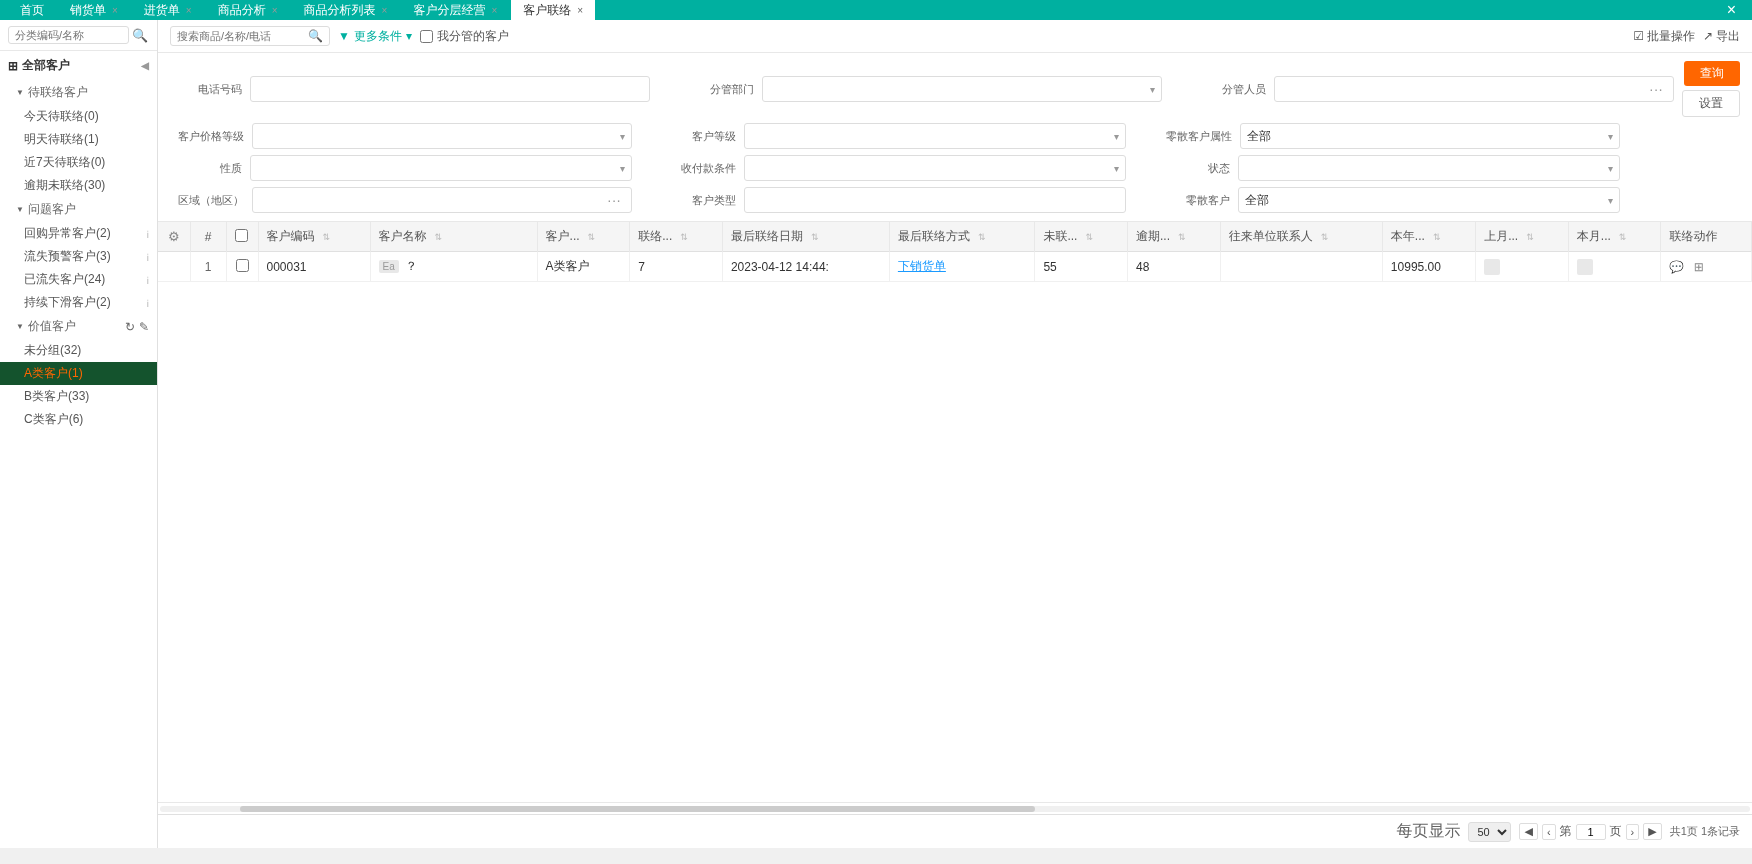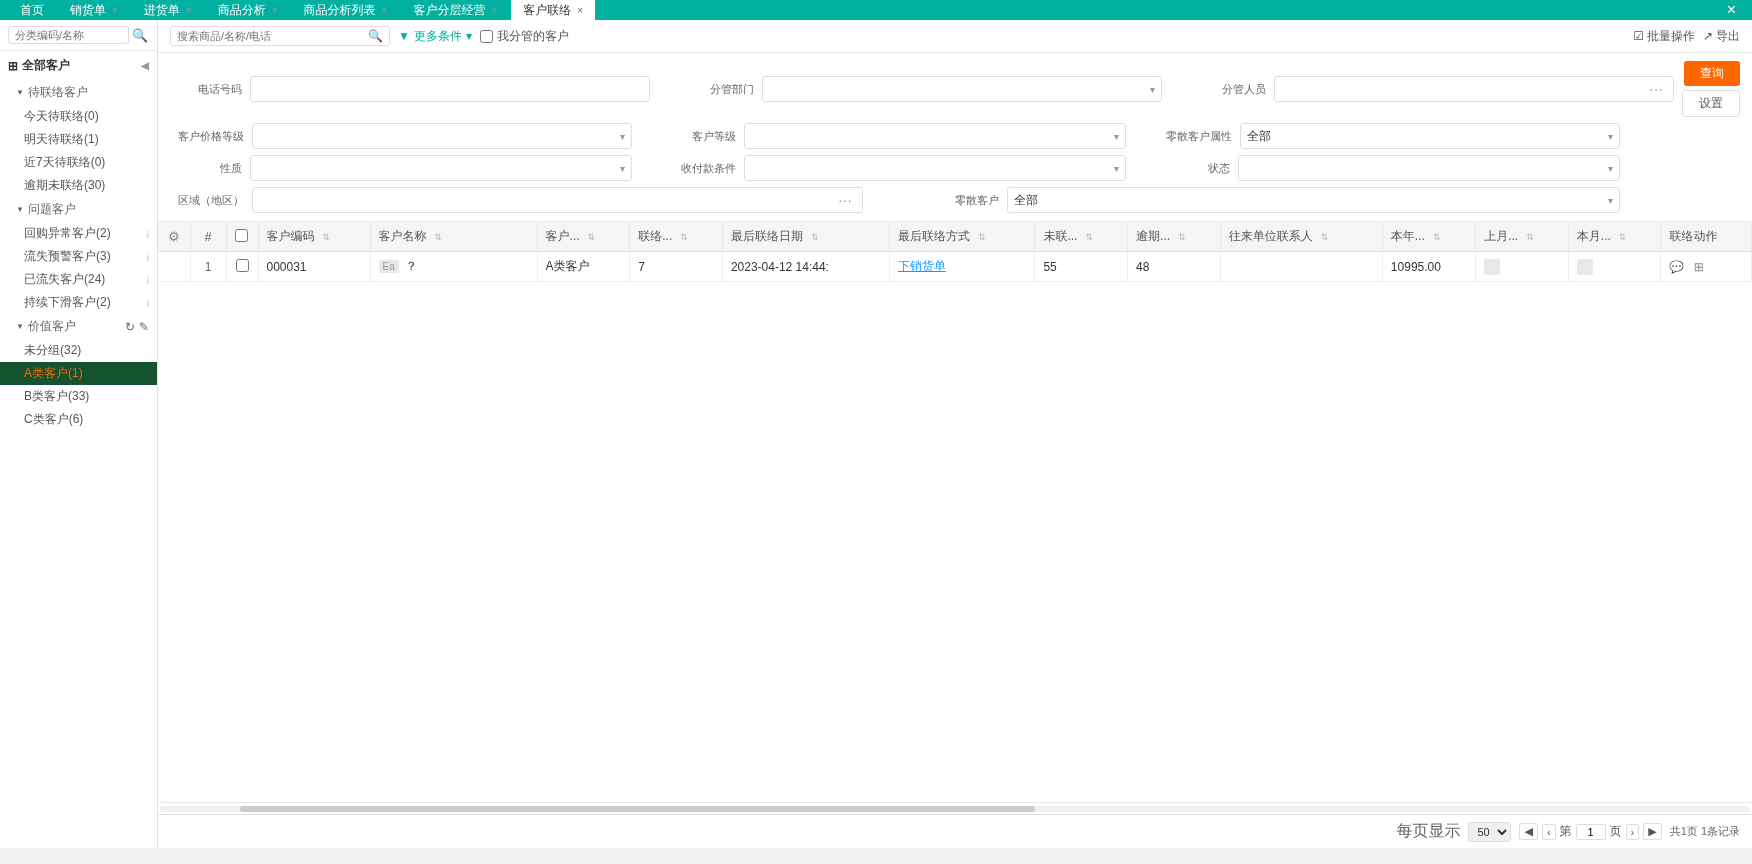--- a/index.html
+++ b/index.html
@@ -126,21 +126,21 @@
       gap: 8px;
       border-bottom: 1px solid #e8e8e8;
       flex-shrink: 0;
     }
     .search-bar {
       display: flex;
       align-items: center;
       border: 1px solid #ddd;
       border-radius: 3px;
       padding: 2px 6px;
-      width: 220px;
+      width: 160px;
       gap: 4px;
     }
     .search-bar input {
       border: none;
       outline: none;
       font-size: 11px;
       width: 100%;
     }
     .search-bar .s-icon { color: #00b0a0; font-size: 12px; cursor: pointer; }
     .filter-btn {
@@ -579,20 +579,26 @@
       </div>
 
       <div class="filter-row">
         <div class="filter-item">
           <span class="filter-label">区域（地区）</span>
           <div class="filter-select" style="flex:2; justify-content: flex-end;">
             <span class="dots-btn">···</span>
           </div>
         </div>
         <div style="width:32px;"></div>
+        <div class="filter-item">
+          <span class="filter-label">客户类型</span>
+          <div class="filter-select" style="flex:2;">
+            <span></span>
+          </div>
+        </div>
         <div style="width:32px;"></div>
         <div class="filter-item">
           <span class="filter-label">零散客户</span>
           <div class="filter-select" style="flex:2;">
             <span>全部</span>
             <span class="caret">▾</span>
           </div>
         </div>
         <div style="width: 120px;"></div>
       </div>

